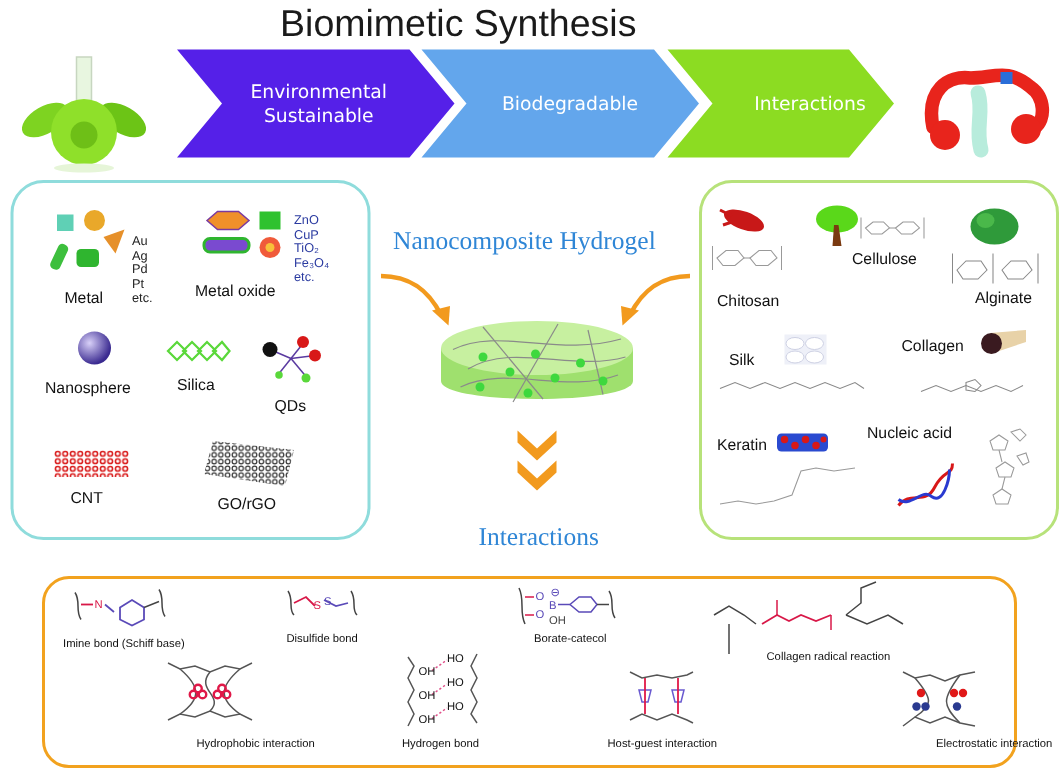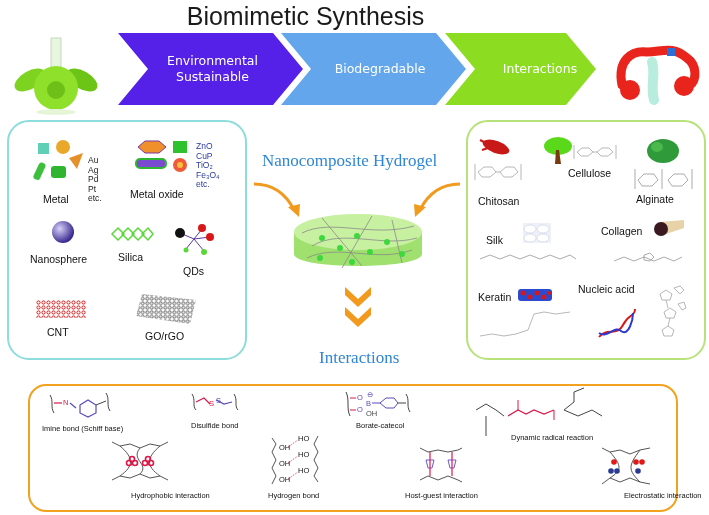--- a/index.html
+++ b/index.html
@@ -214,21 +214,21 @@
 </svg>
 <svg style="left:634px;top:168px;" width="60" height="22" viewBox="0 0 60 22">
   <g stroke="#888" stroke-width="0.7" fill="none">
       <polygon points="4,12 10,6 20,6 24,12 18,18 8,18"></polygon>
       <polygon points="34,12 40,6 50,6 54,12 48,18 38,18"></polygon>
       <line x1="1" y1="1" x2="1" y2="21"></line>
       <line x1="28" y1="1" x2="28" y2="21"></line>
       <line x1="58" y1="1" x2="58" y2="21"></line>
     </g>
 </svg>
-<div class="lbl" style="left:636px;top:193px;">Alginate</div>
+<div class="lbl" style="left:650px;top:193px;">Alginate</div>
 
 <div class="lbl" style="left:486px;top:224px;margin-top:10px;">Silk</div>
 <svg style="left:523px;top:223px;" width="28" height="20" viewBox="0 0 28 20">
   <rect width="28" height="20" fill="#eef0f8"></rect>
   <g fill="#ffffff" stroke="#c8cce0" stroke-width="0.6">
       <ellipse cx="7" cy="6" rx="6" ry="4"></ellipse>
       <ellipse cx="20" cy="6" rx="6" ry="4"></ellipse>
       <ellipse cx="7" cy="15" rx="6" ry="4"></ellipse>
       <ellipse cx="20" cy="15" rx="6" ry="4"></ellipse>
     </g>
@@ -319,21 +319,21 @@
 
 <svg style="left:474px;top:388px;" width="140" height="50" viewBox="0 0 140 50">
   <polyline points="2,22 12,16 22,22 30,28" stroke="#444" stroke-width="1" fill="none"></polyline>
   <line x1="12" y1="28" x2="12" y2="48" stroke="#444" stroke-width="1"></line>
   <polyline points="34,28 44,22 52,26 60,22 70,26 80,22" stroke="#d81848" stroke-width="1.2" fill="none"></polyline>
   <line x1="44" y1="22" x2="44" y2="12" stroke="#d81848" stroke-width="1"></line>
   <line x1="80" y1="22" x2="80" y2="32" stroke="#d81848" stroke-width="1"></line>
   <polyline points="90,22 100,14 100,4 110,0" stroke="#444" stroke-width="1" fill="none"></polyline>
   <polyline points="90,22 104,28 118,22 128,28" stroke="#444" stroke-width="1" fill="none"></polyline>
 </svg>
-<div class="ilbl" style="left:511px;top:433px;">Dynamic radical reaction</div>
+<div class="ilbl" style="left:511px;top:433px;">Collagen radical reaction</div>
 
 <svg style="left:110px;top:440px;" width="60" height="42" viewBox="0 0 60 42">
   <polyline points="2,2 10,6 20,4 30,8 40,4 50,6 58,2" stroke="#555" stroke-width="1" fill="none"></polyline>
   <polyline points="2,40 10,36 20,38 30,34 40,38 50,36 58,40" stroke="#555" stroke-width="1" fill="none"></polyline>
   <path d="M10,6 C24,18 24,26 10,36 M50,6 C36,18 36,26 50,36 M30,8 C20,20 40,24 30,34" stroke="#555" stroke-width="1" fill="none"></path>
   <g fill="none" stroke="#e01848" stroke-width="1.6">
       <circle cx="22" cy="19" r="2.5"></circle>
       <circle cx="19" cy="23" r="2.5"></circle>
       <circle cx="25" cy="23" r="2.5"></circle>
       <circle cx="38" cy="19" r="2.5"></circle>

